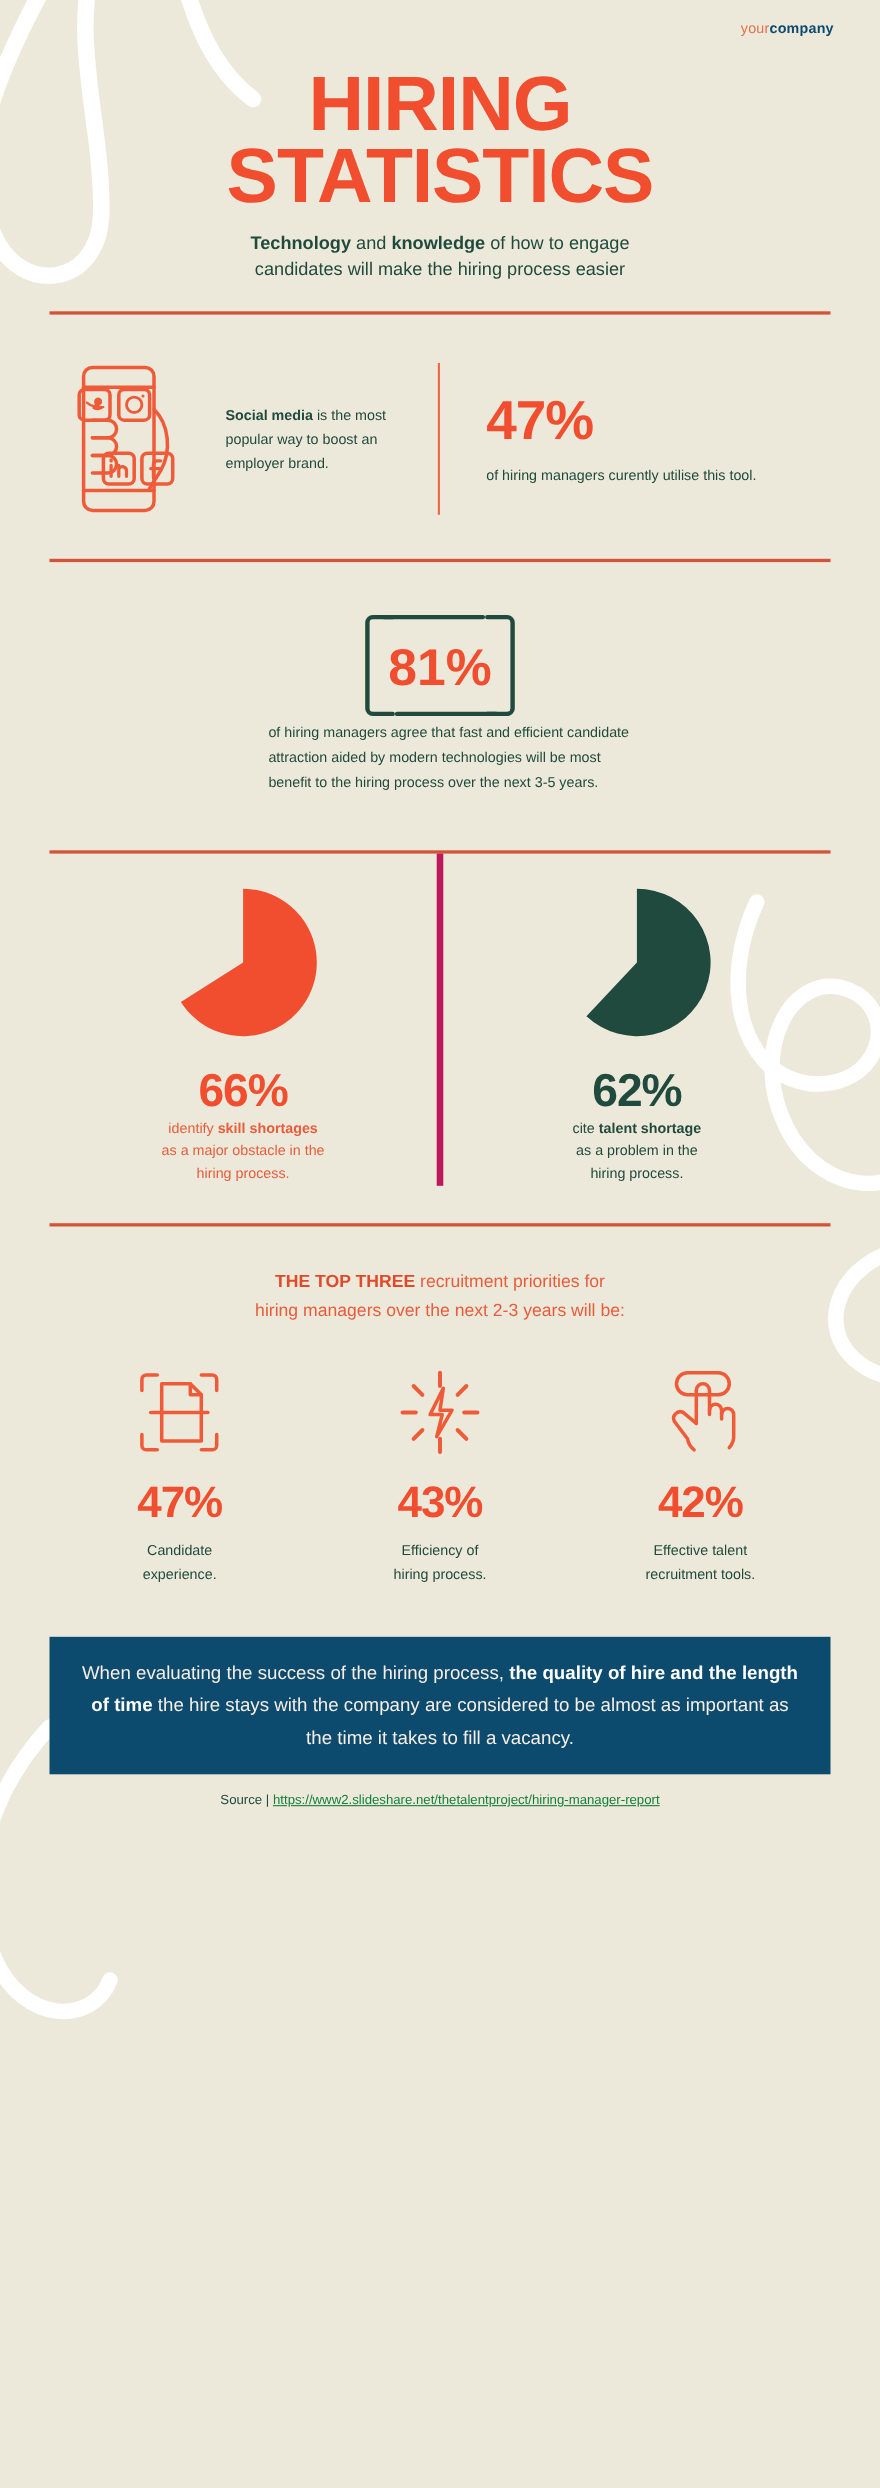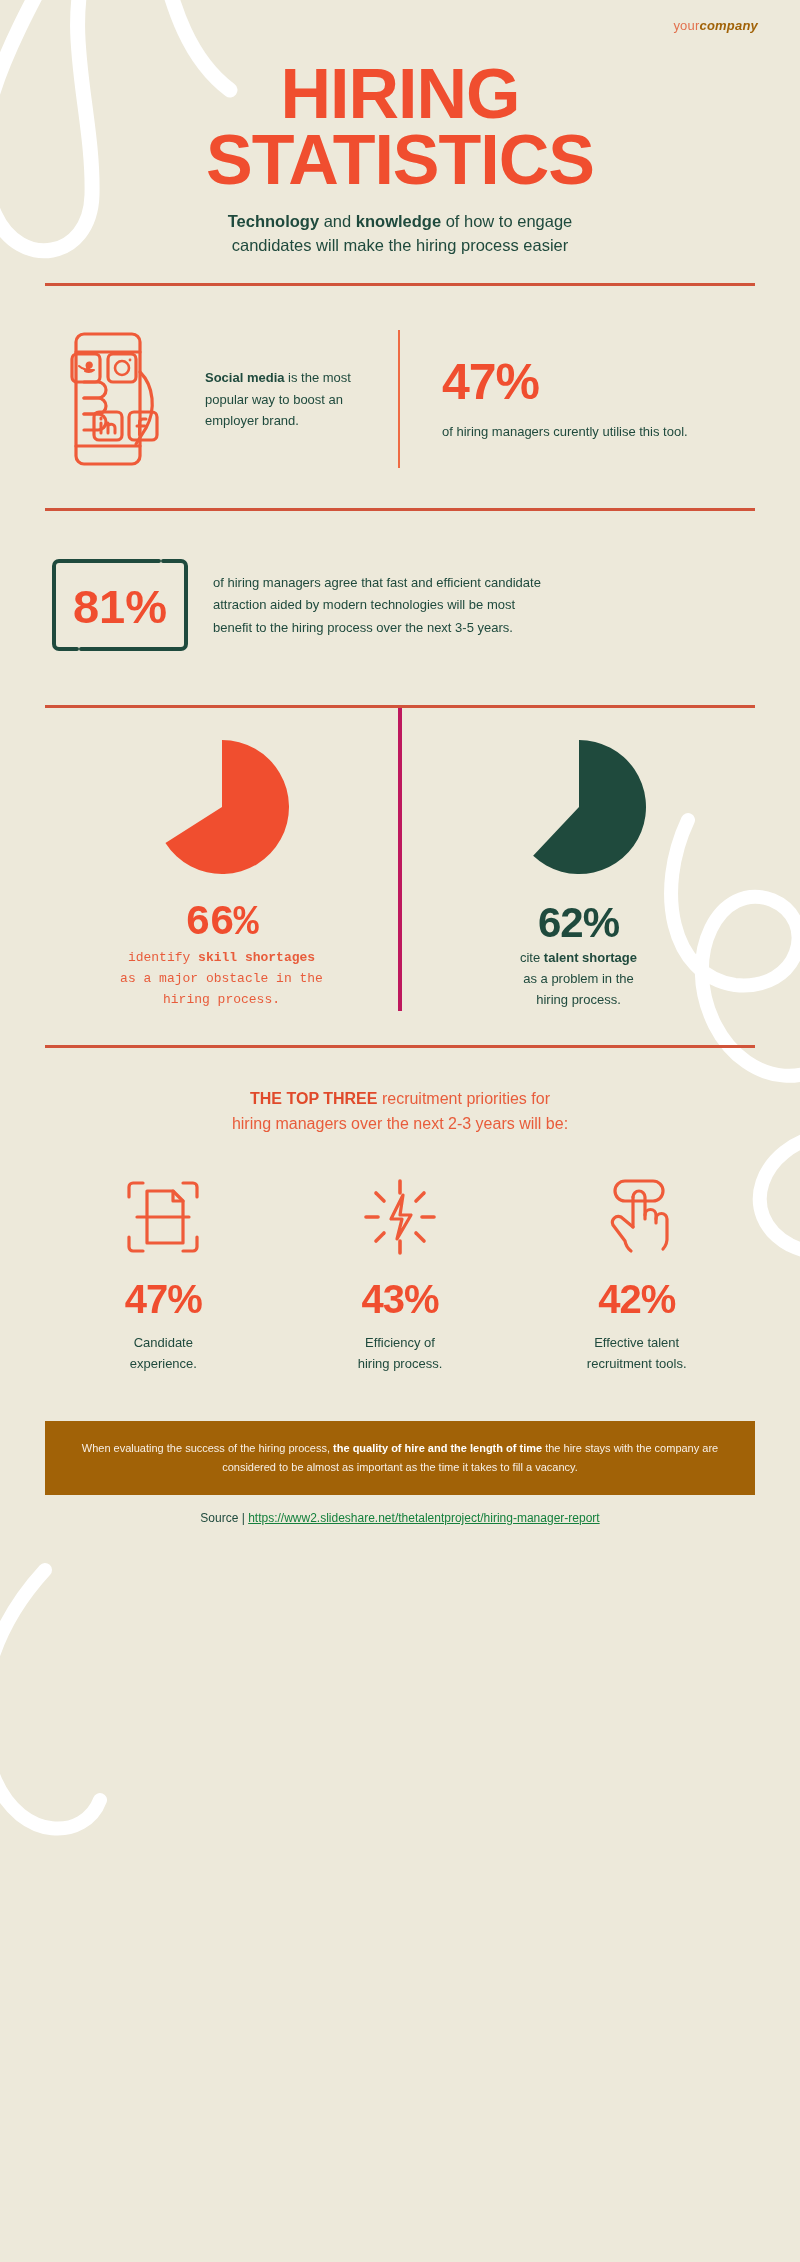--- a/index.html
+++ b/index.html
@@ -10,21 +10,21 @@
     color:#1F4A3D;
   }
   .decor { position:absolute; pointer-events:none; z-index:0; }
   .content { position:relative; z-index:2; }
 
   
   .logo {
     position:absolute; top:18px; right:42px;
     font-size:13px; letter-spacing:.2px; color:#E2714E;
   }
-  .logo b { color:#a16207; font-weight:700;font-style:italic; }
+  .logo b { color:#0c4a6e; font-weight:700; }
 
   .title {
     text-align:center; color:#F04E2F;
     font-weight:700; font-size:70px; line-height:.94;
     letter-spacing:-1px; padding-top:62px;
   }
   .subtitle {
     text-align:center; color:#1F4A3D;
     font-size:16.5px; line-height:1.45; padding-top:16px;
   }
@@ -53,32 +53,33 @@
     letter-spacing:-1px;
   }
   .social-stat .cap {
     font-size:13px; line-height:1.65; color:#1F4A3D; padding-top:14px;
   }
 
   
   .bracket-row {
     display:flex; align-items:center;
     padding:0 45px;
+    flex-direction:column;
   }
   .bracket-row + .bracket-row { margin-top:42px; }
   .bracket-box { width:150px; flex:none; display:flex; justify-content:center; }
   .bracket-text {
     margin-left:18px; font-size:13px; line-height:1.72; color:#1F4A3D;
     max-width:330px;
   }
 
   
   .pies { display:flex; padding:0 45px; position:relative; }
   .pie-col { flex:1; text-align:center; }
-  .pie-col.left { border-right:4px solid #be185d;font-family:Liberation Mono, monospace; }
+  .pie-col.left { border-right:6px solid #be185d; }
   .pie-svg { display:block; margin:0 auto; }
   .pie-num {
     font-size:42px; font-weight:700; line-height:1; letter-spacing:-1px;
     margin-top:20px;
   }
   .pie-num.orange { color:#F04E2F; }
   .pie-num.green { color:#1F4A3D; }
   .pie-cap { font-size:13px; line-height:1.6; margin-top:4px; }
   .pie-cap.orange { color:#E85C3B; }
   .pie-cap.green { color:#1F4A3D; }
@@ -94,23 +95,23 @@
   .t3 { flex:1; text-align:center; }
   .t3 .ico { height:92px; display:flex; align-items:center; justify-content:center; }
   .t3 .num {
     font-size:40px; font-weight:700; color:#F04E2F; line-height:1;
     letter-spacing:-1px; margin-top:16px;
   }
   .t3 .lbl { font-size:13px; line-height:1.6; color:#1F4A3D; margin-top:14px; }
 
   
   .callout {
-    margin:0 45px; background:#a16207; color:#F7EFE6;
+    margin:0 45px; background:#0c4a6e; color:#F7EFE6;
     padding:18px 26px; text-align:center;
-    font-size:11px; line-height:1.75;
+    font-size:17px; line-height:1.75;
   }
   .callout b { font-weight:700; color:#fff; }
   .source {
     text-align:center; font-size:12px; color:#1F4A3D; margin-top:16px;
   }
   .source a { color:#15803d; text-decoration:underline; }
 </style>
 </head>
 <body>
 

